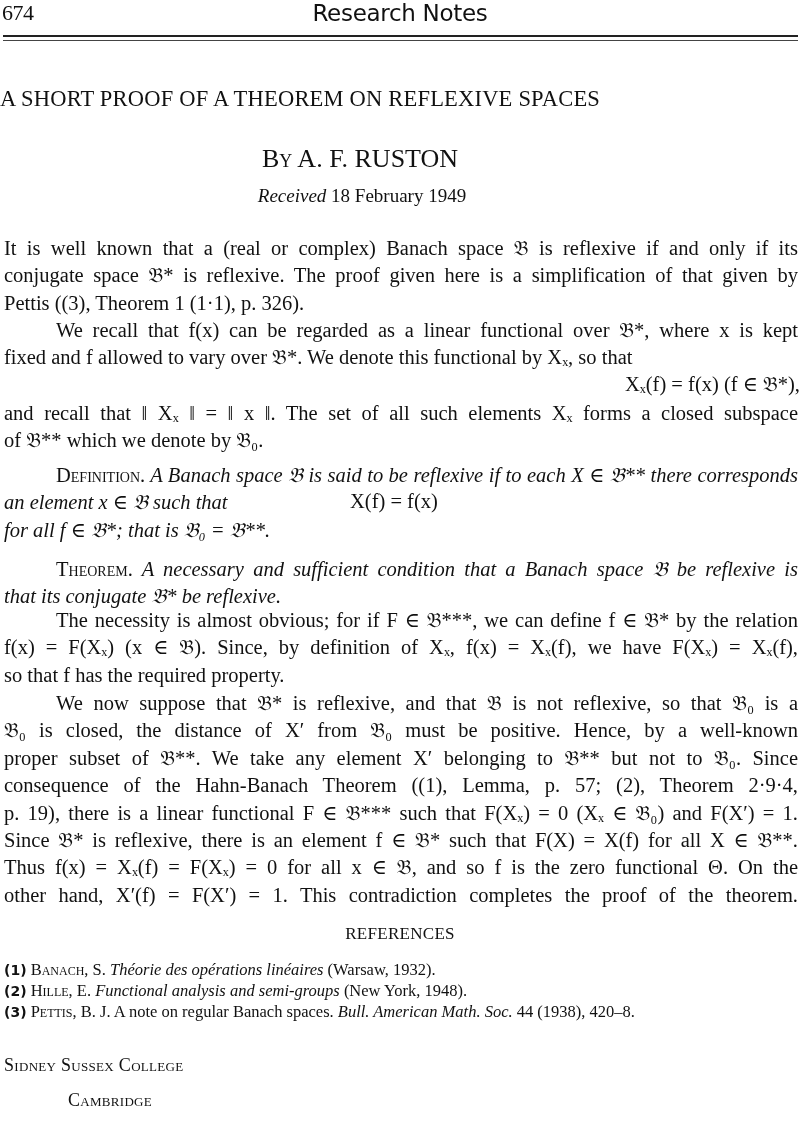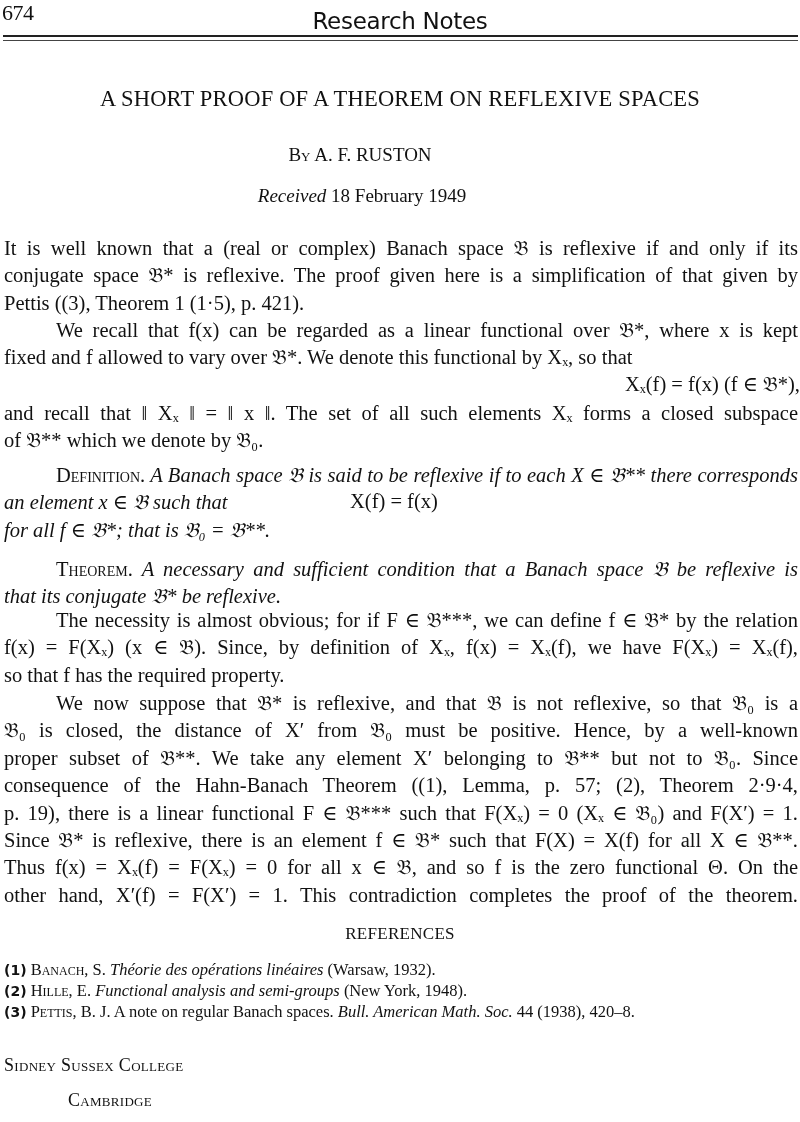--- a/index.html
+++ b/index.html
@@ -1,23 +1,23 @@
 <!DOCTYPE html>
 <html><head>
 <meta charset="utf-8">
 <style>
   html, body { margin: 0; padding: 0; background: #ffffff; }
   body { width: 800px; height: 1122px; overflow: hidden; position: relative; color: #111; font-family: "Liberation Serif", "DejaVu Serif", serif; }
   .abs { position: absolute; }
   .header-page { left: 2px; top: 0px; font-size: 22px; font-family: "Liberation Serif", serif; letter-spacing: -0.5px; }
-  .header-title { left: 0; width: 800px; top: 8px; text-align: center; font-size: 23px; font-family: "DejaVu Sans", sans-serif; letter-spacing: -0.3px; }
+  .header-title { left: 0; width: 800px; top: 0px; text-align: center; font-size: 23px; font-family: "DejaVu Sans", sans-serif; letter-spacing: -0.3px; }
   .rule1 { left: 3px; width: 795px; top: 35px; height: 2px; background: #222; }
   .rule2 { left: 3px; width: 795px; top: 40px; height: 1px; background: #444; }
-  .title { left: 0; width: 800px; top: 86px; text-align: center; font-size: 22.5px; letter-spacing: 0.2px; }
-  .byline { left: 0; width: 720px; top: 144px; text-align: center; font-size: 19px; }
+  .title { left: 0; width: 800px; top: 86px; text-align: left; font-size: 22.5px; letter-spacing: 0.2px; }
+  .byline { left: 0; width: 720px; top: 144px; text-align: center; font-size: 26px; }
   .received { left: 0; width: 724px; top: 185px; text-align: center; font-size: 19px; }
   .para { left: 4px; width: 794px; font-size: 20.5px; line-height: 27.4px; text-align: justify; }
   .eq { left: 0; width: 800px; text-align: right; font-size: 20.5px; }
   .sc-label { font-variant: small-caps; }
   i, .it { font-style: italic; }
   .refs-head { left: 0; width: 800px; top: 924px; text-align: center; font-size: 17px; letter-spacing: 0.3px; }
   .ref { left: 4px; width: 794px; font-size: 16.5px; line-height: 28px; }
   .ref b { font-family: "DejaVu Sans", sans-serif; font-size: 14px; font-weight: bold; }
   .addr1 { left: 4px; top: 1055px; font-size: 18px; font-variant: small-caps; letter-spacing: 0.3px; }
   .addr2 { left: 68px; top: 1090px; font-size: 18px; font-variant: small-caps; letter-spacing: 0.3px; }
@@ -38,21 +38,21 @@
   <span>A. F. RUSTON</span>
 </div>
 <div class="abs received">
   <i>Received</i>
   <span>18 February 1949</span>
 </div>
 
 <div class="abs para" style="top:235px;">
   <span class="just">It is well known that a (real or complex) Banach space 𝔅 is reflexive if and only if its</span>
   <span class="just">conjugate space 𝔅* is reflexive. The proof given here is a simplification of that given by</span>
-  <span class="line">Pettis ((3), Theorem 1 (1·5), p. 421).</span>
+  <span class="line">Pettis ((3), Theorem 1 (1·1), p. 326).</span>
 </div>
 
 <div class="abs para" style="top:317px;">
   <span class="just" style="padding-left:52px;">We recall that f(x) can be regarded as a linear functional over 𝔅*, where x is kept</span>
   <span class="line">fixed and f allowed to vary over 𝔅*. We denote this functional by Xₓ, so that</span>
 </div>
 
 <div class="abs eq" style="top:372px;">Xₓ(f) = f(x)    (f ∈ 𝔅*),</div>
 
 <div class="abs para" style="top:400px;">

